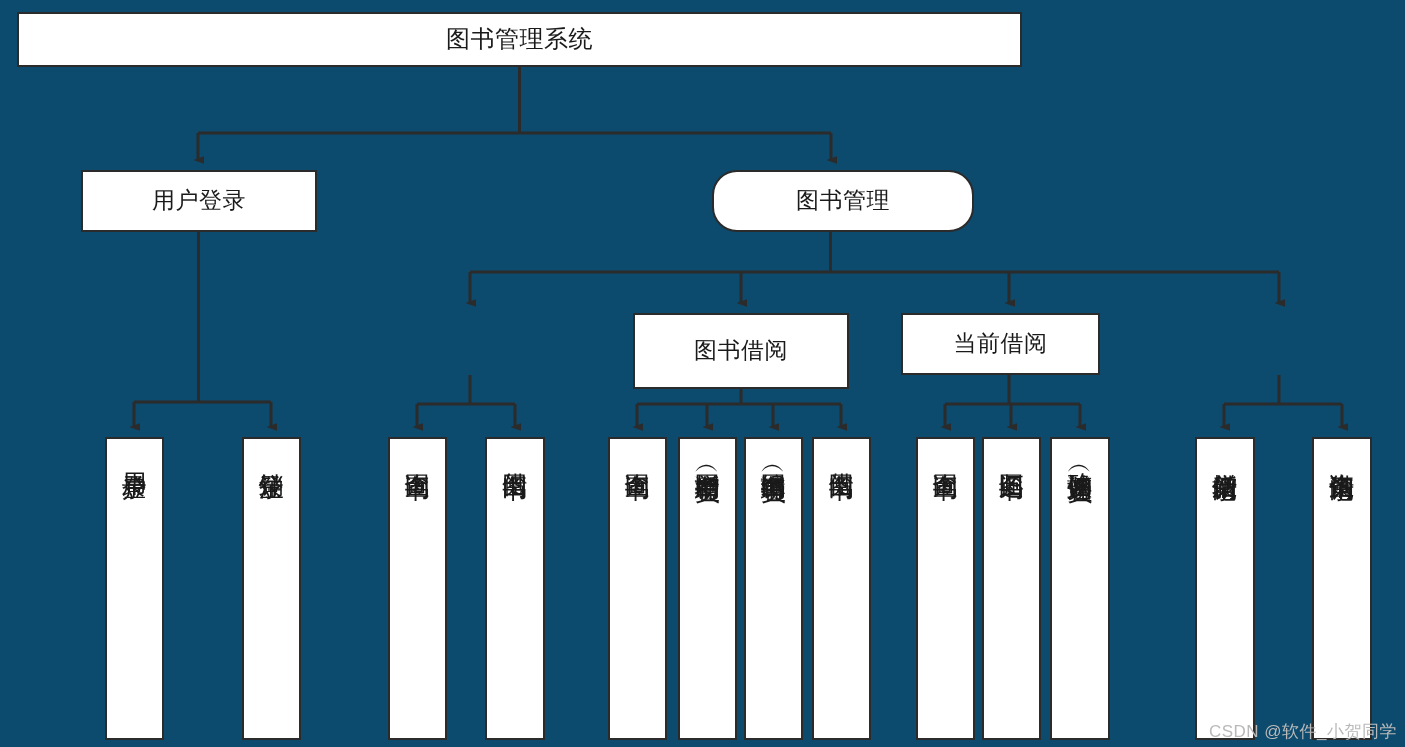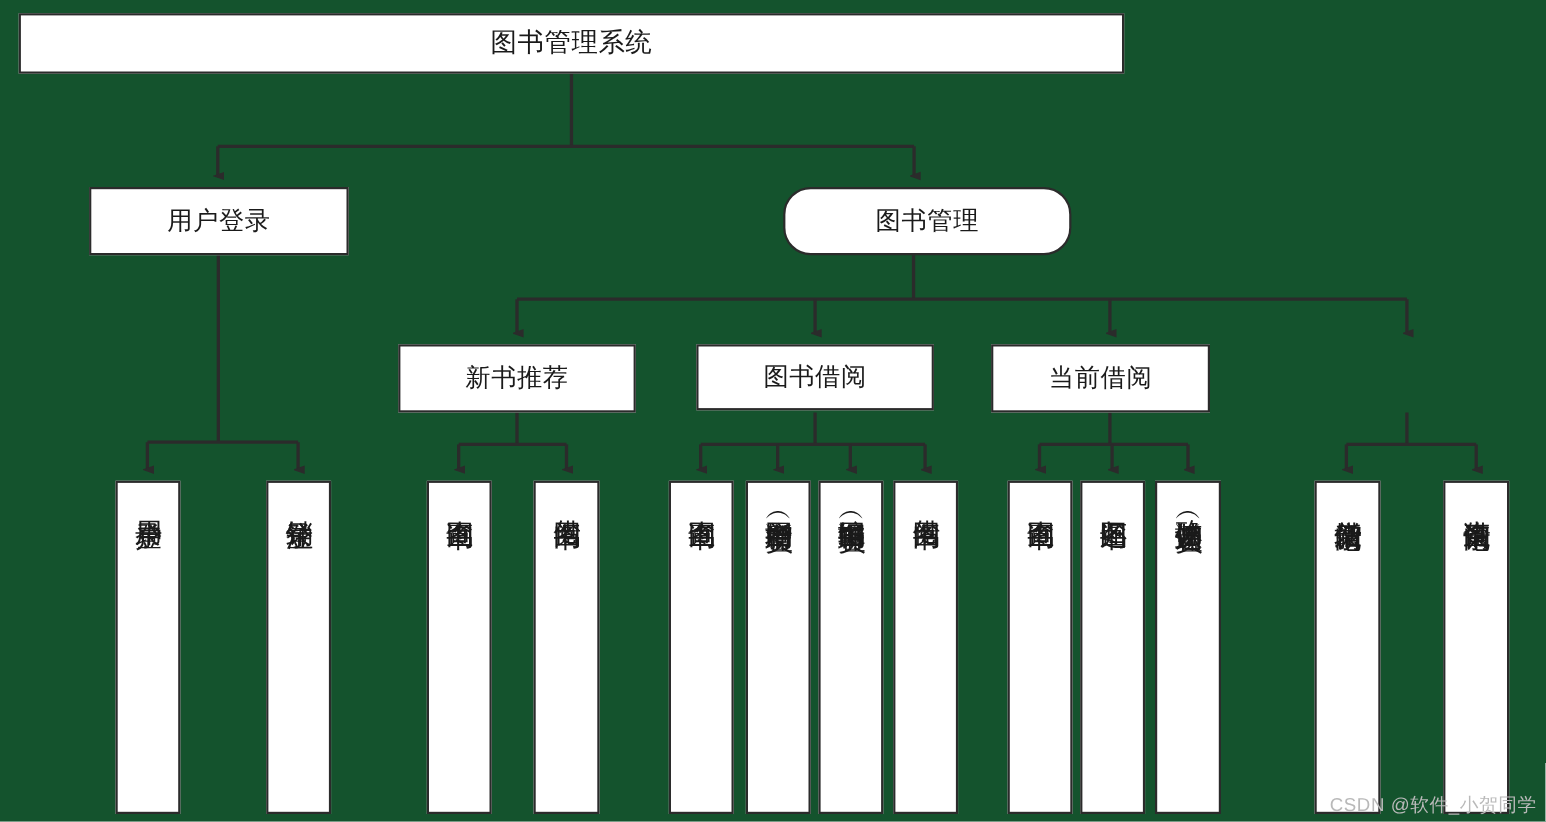--- a/index.html
+++ b/index.html
@@ -5,21 +5,21 @@
 <style>
   html, body {
     margin: 0;
     padding: 0;
     background: #ffffff;
   }
   #canvas {
     position: relative;
     width: 1405px;
     height: 747px;
-    background: #14532d;
+    background: #0c4a6e;
     font-family: "Liberation Sans", "DejaVu Sans", sans-serif;
     overflow: hidden;
   }
   svg.edges {
     position: absolute;
     left: 0;
     top: 0;
     width: 1405px;
     height: 747px;
     pointer-events: none;
@@ -132,24 +132,21 @@
     <span class="label">图书管理系统</span>
   </div>
 
   <div class="node horiz" style="left:81px;  top:170px; width:236px; height:62px;">
     <span class="label">用户登录</span>
   </div>
   <div class="node horiz" style="left:712px; top:170px; width:262px; height:62px;border-radius:25px;">
     <span class="label">图书管理</span>
   </div>
 
-  <div class="node horiz" style="left:362px;  top:313px; width:216px; height:62px;">
-    <span class="label">新书推荐</span>
-  </div>
-  <div class="node horiz" style="left:633px;  top:313px; width:216px; height:60px;align-items:center;">
+  <div class="node horiz" style="left:633px;  top:313px; width:216px; height:76px;align-items:center;">
     <span class="label">图书借阅</span>
   </div>
   <div class="node horiz" style="left:901px;  top:313px; width:199px; height:62px;">
     <span class="label">当前借阅</span>
   </div>
 
   <div class="node vert" style="left:105px; top:437px; width:59px; height:303px;">
     <span class="label">用户登录</span>
   </div>
   <div class="node vert" style="left:242px; top:437px; width:59px; height:303px;">

